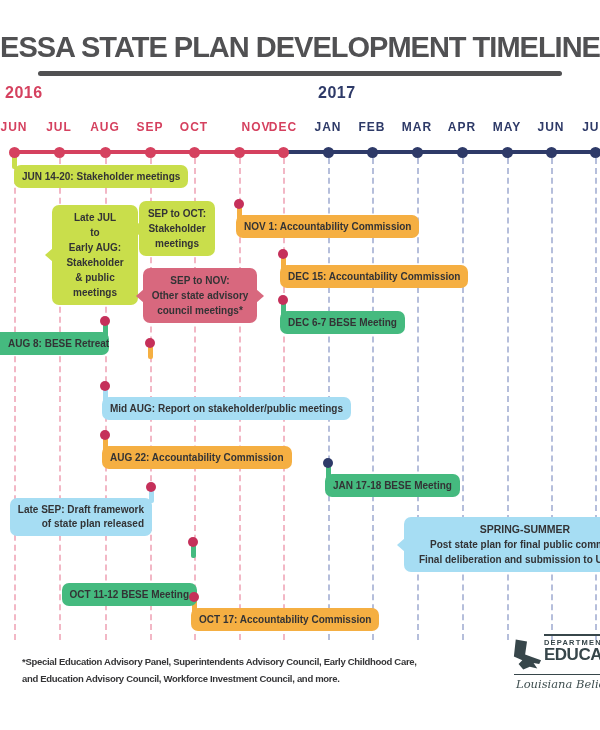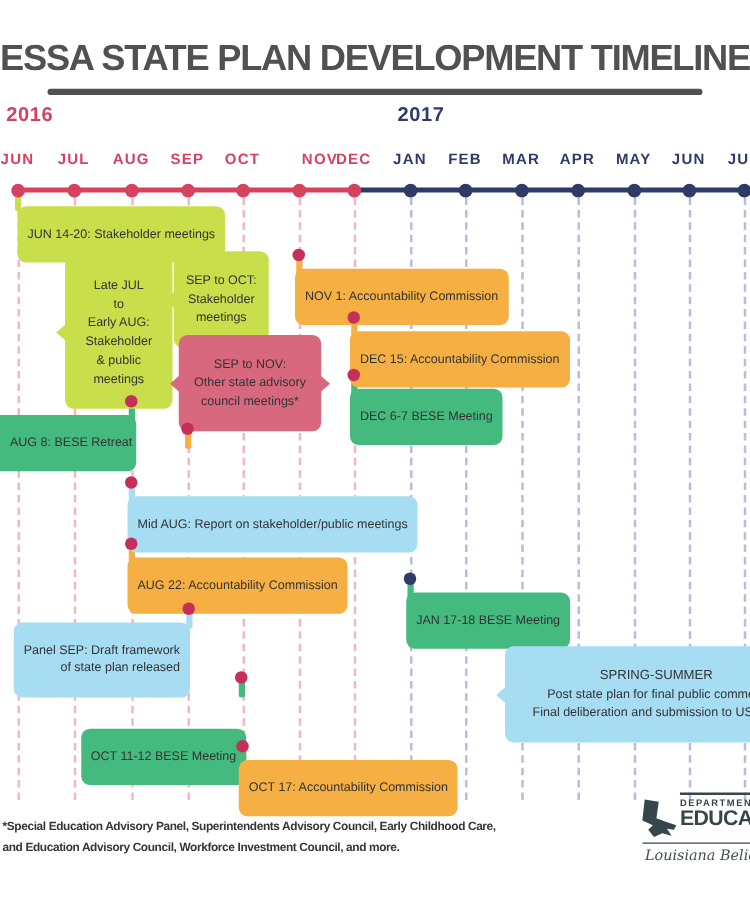--- a/index.html
+++ b/index.html
@@ -19,37 +19,37 @@
   .m16{color:#D5415F;} .m17{color:#2E3A68;}
   .tl{position:absolute;top:150px;height:4px;}
   .tl-red{left:10px;width:275px;background:#D5415F;border-radius:2px 0 0 2px;}
   .tl-navy{left:285px;width:315px;background:#2E3A68;}
   .tdot{position:absolute;top:147px;width:11px;height:11px;margin-left:-5px;border-radius:50%;z-index:2;}
   .td16{background:#D5415F;} .td17{background:#2E3A68;}
   .dash{position:absolute;top:158px;height:482px;width:0;border-left:2px dashed;}
   .d16{border-color:#F2B7C5;} .d17{border-color:#B5BEDB;}
 
   
-  .box{position:absolute;z-index:2;padding:16px 8px;border-radius:7px;background:var(--bx);
-       font-size:10px;font-weight:normal;line-height:13px;color:#333335;white-space:nowrap;}
+  .box{position:absolute;z-index:2;padding:5px 8px;border-radius:7px;background:var(--bx);
+       font-size:10px;font-weight:bold;line-height:13px;color:#333335;white-space:nowrap;}
   .pre{white-space:pre-line;text-align:center;line-height:15px;}
   .ra{text-align:right;line-height:14px;}
   .c-yg{--bx:#C9DE4B;} .c-or{--bx:#F5AF42;} .c-gr{--bx:#45BA7F;} .c-pk{--bx:#D8687E;} .c-bl{--bx:#A6DDF3;}
   .edot{position:absolute;width:10px;height:10px;margin-left:-5px;border-radius:50%;background:#C5305A;z-index:4;}
   .edot.navy{background:#2E3A68;}
   .tail{position:absolute;width:5px;border-radius:2px;background:var(--bx);z-index:1;}
   .notch-l::before{content:"";position:absolute;left:-7px;top:50%;margin-top:-7px;width:0;height:0;
        border-top:7px solid transparent;border-bottom:7px solid transparent;border-right:8px solid var(--bx);}
   .notch-r::after{content:"";position:absolute;right:-7px;top:50%;margin-top:-7px;width:0;height:0;
        border-top:7px solid transparent;border-bottom:7px solid transparent;border-left:8px solid var(--bx);}
   .spring{width:226px;text-align:center;line-height:15px;}
   .spring .sp-t{font-size:10.5px;}
 
   
-  .footnote{position:absolute;left:2px;top:653px;font-size:9.5px;font-weight:bold;letter-spacing:-.3px;
+  .footnote{position:absolute;left:22px;top:653px;font-size:9.5px;font-weight:bold;letter-spacing:-.3px;
             line-height:17px;color:#353537;white-space:pre-line;}
   .logo{position:absolute;left:512px;top:634px;width:120px;color:#37464A;}
   .logo-row{display:flex;align-items:flex-start;}
   .la-icon{width:30px;height:33px;flex:0 0 auto;margin-right:2px;margin-top:4px;}
   .logo-txt{border-top:2px solid #37464A;padding-top:2px;}
   .dept{font-size:7.5px;font-weight:bold;letter-spacing:1.2px;white-space:nowrap;}
   .edu{font-size:17px;font-weight:bold;letter-spacing:-.5px;line-height:16px;white-space:nowrap;}
   .logo-rule{margin-top:3px;margin-left:2px;width:92px;height:1px;background:#37464A;}
   .tagline{margin-top:2px;margin-left:4px;font-family:"DejaVu Serif",serif;font-style:italic;
            font-size:11.5px;white-space:nowrap;color:#3F4F50;}
@@ -157,21 +157,21 @@
   <div class="edot" style="left:105px;top:430px"></div>
   <div class="tail c-or" style="left:103px;top:435px;height:16px"></div>
   <div class="box c-or" style="left:102px;top:446px">AUG 22: Accountability Commission</div>
 
   <div class="edot navy" style="left:328px;top:458px"></div>
   <div class="tail c-gr" style="left:326px;top:463px;height:16px"></div>
   <div class="box c-gr" style="left:325px;top:474px">JAN 17-18 BESE Meeting</div>
 
   <div class="edot" style="left:151px;top:482px"></div>
   <div class="tail c-bl" style="left:149px;top:487px;height:16px"></div>
-  <div class="box c-bl pre ra" style="right:448px;top:498px">Panel SEP: Draft framework
+  <div class="box c-bl pre ra" style="right:448px;top:498px">Late SEP: Draft framework
 of state plan released</div>
 
   <div class="edot" style="left:193px;top:537px"></div>
   <div class="tail c-gr" style="left:191px;top:542px;height:16px"></div>
   <div class="box c-gr" style="right:403px;top:583px">OCT 11-12 BESE Meeting</div>
 
   <div class="box c-bl spring notch-l" style="left:404px;top:517px">
     <div class="sp-t">SPRING-SUMMER</div>
     <div>Post state plan for final public comment</div>
     <div>Final deliberation and submission to USDOE</div>

